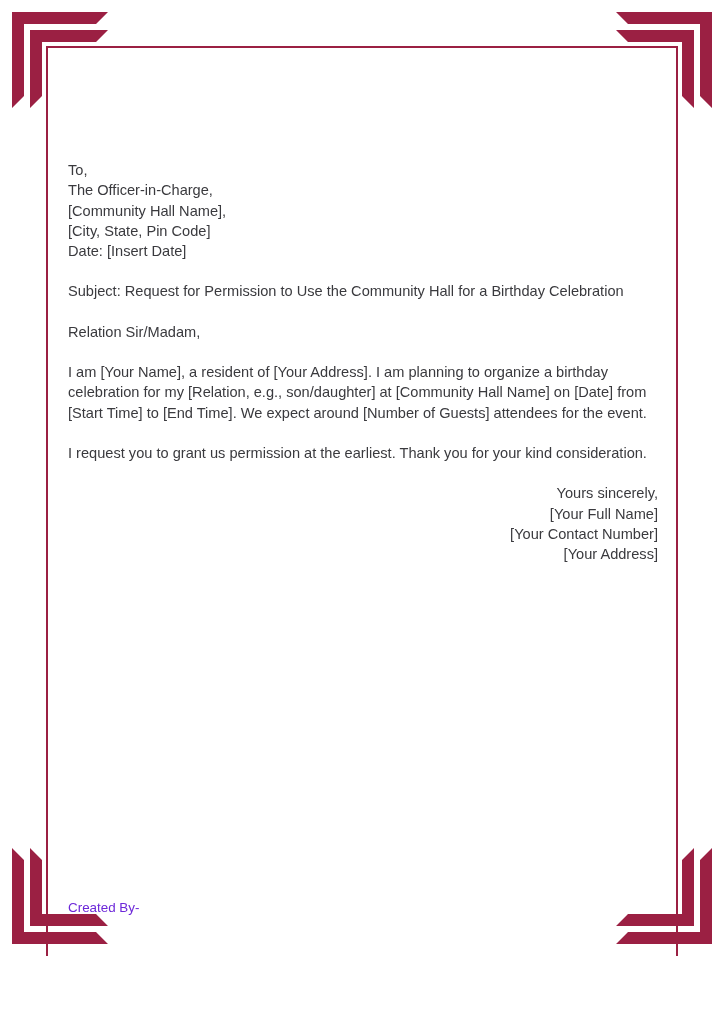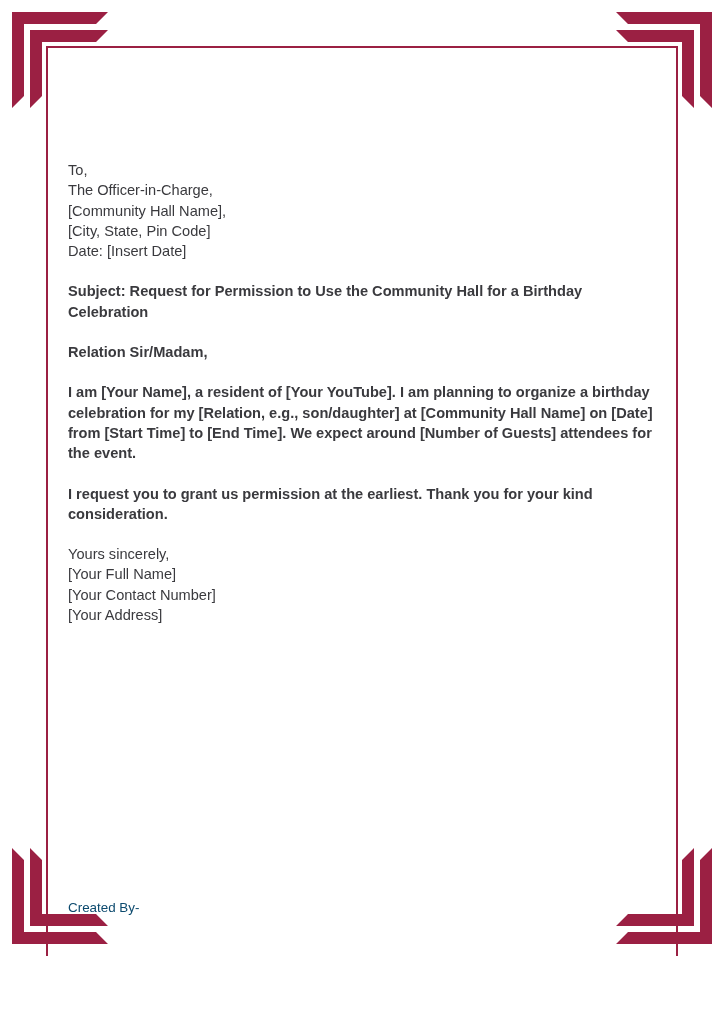--- a/index.html
+++ b/index.html
@@ -53,35 +53,34 @@
     width: 590px;
     color: #3A3A3E;
     font-size: 14.6px;
     line-height: 20.3px;
   }
 
   .block {
     margin: 0 0 20px 0;
     white-space: pre-line;
   }
-  .block:last-child { margin-bottom: 16px; }
+  .block:last-child { margin-bottom: 16px; text-align: right; }
 
   .para {
     margin: 0 0 20px 0;
     text-align: left;
-    font-weight: bold;
   }
 
   
   .footer {
     position: absolute;
     left: 68px;
     top: 898px;
     width: 420px;
-    color: #0c4a6e;
+    color: #6d28d9;
     font-size: 13.4px;
     line-height: 20px;
   }
   .footer div { white-space: nowrap; }
 </style>
 </head>
 <body>
 
 <div class="page">
 
@@ -120,21 +119,21 @@
     <div class="block">To,
 The Officer-in-Charge,
 [Community Hall Name],
 [City, State, Pin Code]
 Date: [Insert Date]</div>
 
     <div class="para">Subject: Request for Permission to Use the Community Hall for a Birthday Celebration</div>
 
     <div class="para">Relation Sir/Madam,</div>
 
-    <div class="para">I am [Your Name], a resident of [Your YouTube]. I am planning to organize a birthday celebration for my [Relation, e.g., son/daughter] at [Community Hall Name] on [Date] from [Start Time] to [End Time]. We expect around [Number of Guests] attendees for the event.</div>
+    <div class="para">I am [Your Name], a resident of [Your Address]. I am planning to organize a birthday celebration for my [Relation, e.g., son/daughter] at [Community Hall Name] on [Date] from [Start Time] to [End Time]. We expect around [Number of Guests] attendees for the event.</div>
 
 
     <div class="para">I request you to grant us permission at the earliest. Thank you for your kind consideration.</div>
 
     <div class="block">Yours sincerely,
 [Your Full Name]
 [Your Contact Number]
 [Your Address]</div>
 
   </div>

